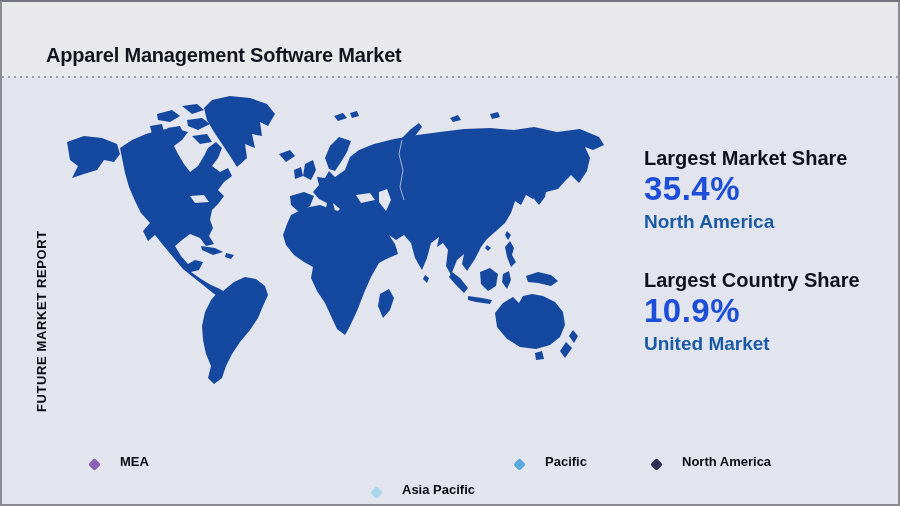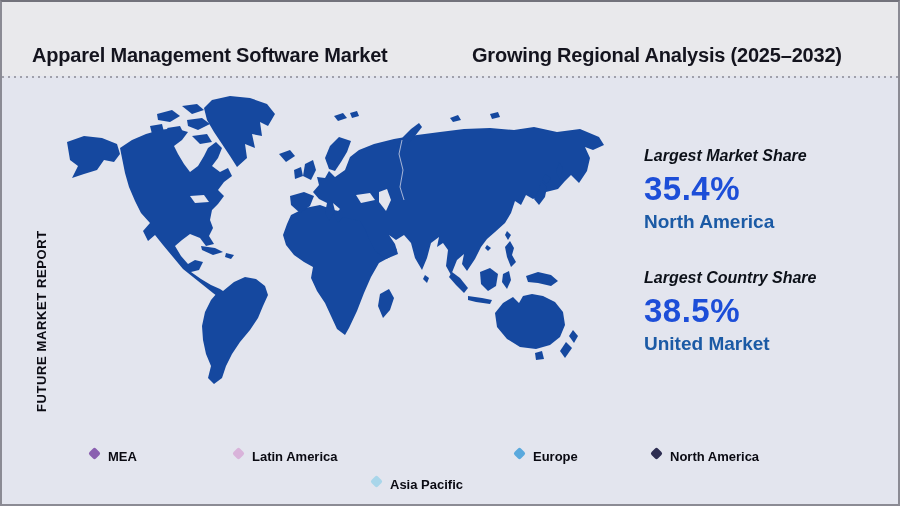--- a/index.html
+++ b/index.html
@@ -13,57 +13,56 @@
   }
   .header {
     position:absolute; left:0; top:0; width:100%; height:74px;
     background:#e9e9ec;
   }
   .title-left, .title-right {
     position:absolute; top:42px;
     font-size:20px; font-weight:bold; color:#14141e;
     letter-spacing:-0.2px; white-space:nowrap;
   }
-  .title-left { left:30px; }
+  .title-left { left:44px; }
   .title-right { left:470px; }
   .separator {
     position:absolute; left:0; top:74px; width:100%; height:3px;
     background-image:repeating-linear-gradient(90deg,#a0a0aa 0 2px, transparent 2px 6px);
     background-size:6px 2px; background-repeat:repeat-x; background-position:0 0;
   }
   .watermark {
     position:absolute; left:32px; top:234px; height:176px; width:18px;
     writing-mode:vertical-rl; transform:rotate(180deg);
     font-size:13px; font-weight:bold; color:#0c0c14; letter-spacing:0.6px;
     text-align:center; white-space:nowrap;
   }
   .map-wrap { position:absolute; left:60px; top:90px; width:560px; height:330px; }
   .stats { position:absolute; left:642px; top:0; width:250px; }
-  .stat-label { position:absolute; font-size:16px; font-weight:bold; color:#0d1119; white-space:nowrap;font-style:italic; }
+  .stat-label { position:absolute; font-size:20px; font-weight:bold; color:#0d1119; white-space:nowrap; }
   .stat-value { position:absolute; font-size:33px; font-weight:bold; color:#1d4ed8; white-space:nowrap; letter-spacing:0.5px; }
   .stat-region { position:absolute; font-size:19px; font-weight:bold; white-space:nowrap; }
   #ms-label { top:145px; }  #ms-value { top:168px; }  #ms-region { top:209px; }
   #cs-label { top:267px;text-align:right; }  #cs-value { top:290px; }  #cs-region { top:331px; }
   .legend { position:absolute; left:0; top:447px; width:100%; height:22px; }
-  .legend-item { position:absolute; top:0; display:flex; align-items:flex-start; height:20px; }
+  .legend-item { position:absolute; top:0; display:flex; align-items:flex-end; height:20px;gap:12px; }
   .legend-item .dot {
     width:9px; height:9px; border-radius:2px; transform:rotate(45deg);
     margin-right:9px; flex:0 0 auto;
   }
   .legend-item .lbl { font-size:13px; font-weight:bold; color:#0a0a12; white-space:nowrap; }
   #li-0 { left:88px; } #li-1 { left:232px; } #li-2 { left:370px;margin-top:28px; } #li-3 { left:513px; } #li-4 { left:650px; }
 </style>
 </head>
 <body>
 
 <div class="frame">
 
   <div class="header">
     <span class="title-left">Apparel Management Software Market</span>
-    <span class="title-right">Growing Regional Analysis (2025–2032)</span>
   </div>
   <div class="separator"></div>
 
   <div class="watermark">FUTURE MARKET REPORT</div>
 
   <div class="map-wrap">
     <svg width="560" height="330" viewBox="0 0 560 330" xmlns="http://www.w3.org/2000/svg">
       <g stroke="none" fill="#15489f">
 
         <path d="M150,8 L168,4 L188,6 L205,12 L213,22 L206,34 L198,30 L200,44 L190,42 L193,56 L183,52 L185,66 L175,75 L168,64 L160,52 L152,40 L145,28 L142,16 Z"></path>
@@ -136,41 +135,37 @@
   </div>
 
   <div class="stats">
     <div>
       <div class="stat-label" id="ms-label">Largest Market Share</div>
       <div class="stat-value" id="ms-value">35.4%</div>
       <div class="stat-region" id="ms-region" style="color: rgb(27, 90, 165);">North America</div>
     </div>
     <div>
       <div class="stat-label" id="cs-label">Largest Country Share</div>
-      <div class="stat-value" id="cs-value">38.5%</div>
+      <div class="stat-value" id="cs-value">10.9%</div>
       <div class="stat-region" id="cs-region" style="color: rgb(27, 90, 165);">United Market</div>
     </div>
   </div>
 
   <div class="legend">
     <div class="legend-item" id="li-0">
       <span class="dot" style="background: rgb(138, 95, 176);"></span>
       <span class="lbl">MEA</span>
     </div>
-    <div class="legend-item" id="li-1">
-      <span class="dot" style="background: rgb(217, 179, 218);"></span>
-      <span class="lbl">Latin America</span>
-    </div>
     <div class="legend-item" id="li-2">
       <span class="dot" style="background: rgb(169, 214, 234);"></span>
       <span class="lbl">Asia Pacific</span>
     </div>
     <div class="legend-item" id="li-3">
       <span class="dot" style="background: rgb(90, 169, 221);"></span>
-      <span class="lbl">Europe</span>
+      <span class="lbl">Pacific</span>
     </div>
     <div class="legend-item" id="li-4">
       <span class="dot" style="background: rgb(46, 46, 82);"></span>
       <span class="lbl">North America</span>
     </div>
   </div>
 
 </div>
 
 </body></html>

